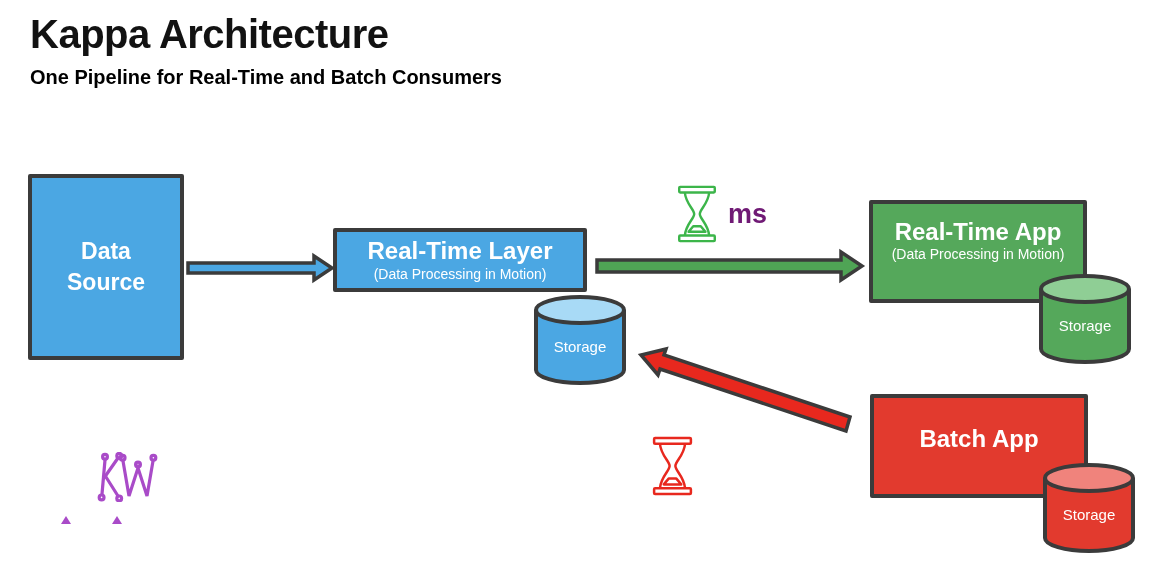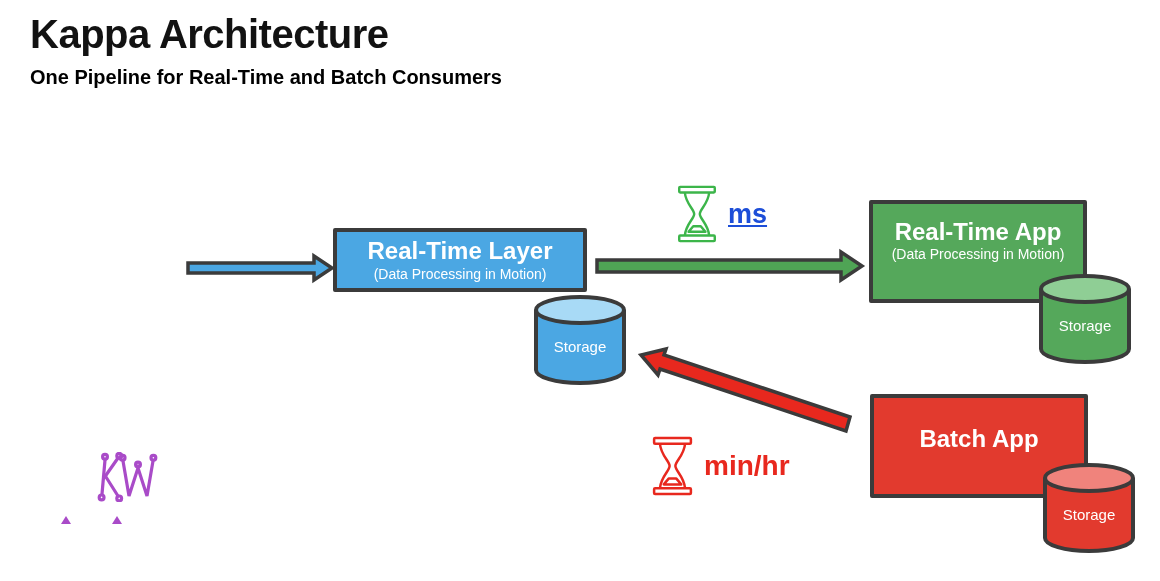--- a/index.html
+++ b/index.html
@@ -38,21 +38,21 @@
   
   .arrows{position:absolute;left:0;top:0;z-index:2;pointer-events:none;}
 
   
   .cylinder{position:absolute;z-index:3;}
   .cyl-label{font-size:15px;fill:#ffffff;font-family:"Liberation Sans", sans-serif;}
 
   
   .latency{position:absolute;z-index:4;display:flex;align-items:center;}
   .latency-label{font-weight:bold;}
-  .latency-green{color:#1d4ed8;font-size:27px;text-decoration:underline;}
+  .latency-green{color:#701a75;font-size:27px;}
   .latency-red{color:#E8281E;font-size:28px;}
   .hourglass{display:block;}
 
   
   .logo{position:absolute;left:92px;top:452px;z-index:4;}
   .brand-name{
     position:absolute;left:33px;top:503px;z-index:4;
     font-size:21px;font-weight:bold;letter-spacing:3px;color:#252525;white-space:nowrap;
   }
   .tri{
@@ -64,20 +64,23 @@
   .tri-2{left:112px;top:516px;}
 </style>
 </head>
 <body>
 
 <div class="canvas">
 
   <h1 class="title">Kappa Architecture</h1>
   <h2 class="subtitle">One Pipeline for Real-Time and Batch Consumers</h2>
 
+  <div class="box blue-bg data-source">
+    <div class="box-title">Data Source</div>
+  </div>
 
   <div class="box blue-bg realtime-layer">
     <div class="box-title">Real-Time Layer</div>
     <div class="box-sub">(Data Processing in Motion)</div>
   </div>
 
   <div class="box green-bg realtime-app">
     <div class="box-title">Real-Time App</div>
     <div class="box-sub">(Data Processing in Motion)</div>
   </div>
@@ -126,21 +129,20 @@
   <div class="latency" style="left:651px;top:436px;">
     <svg class="hourglass" width="43" height="60" viewBox="0 0 44 62">
       <g fill="none" stroke-width="2.6" stroke-linejoin="round" stroke="#E8281E">
         <rect x="3" y="2" width="38" height="6" rx="1"></rect>
         <rect x="3" y="54" width="38" height="6" rx="1"></rect>
         <path d="M9,8 C10,20 19,26 19,31 C19,36 10,42 9,54"></path>
         <path d="M35,8 C34,20 25,26 25,31 C25,36 34,42 35,54"></path>
         <path d="M13,50 L31,50 L26,44 L18,44 Z"></path>
       </g>
     </svg>
-    <div class="latency-label latency-red" style="margin-left:10px;">min/hr</div>
   </div>
 
   <svg class="logo" width="72" height="50" viewBox="0 0 70 50">
     <g fill="none" stroke-width="3.2" stroke-linecap="round" stroke="#A94BC8">
       <line x1="12" y1="8" x2="9" y2="42"></line>
       <line x1="25" y1="6" x2="11" y2="26"></line>
       <line x1="13" y1="25" x2="25" y2="44"></line>
       <polyline points="30,9 36,44 45,16 54,44 60,9"></polyline>
       <circle cx="12" cy="4.8" r="2.4"></circle>
       <circle cx="8.6" cy="45.4" r="2.4"></circle>

